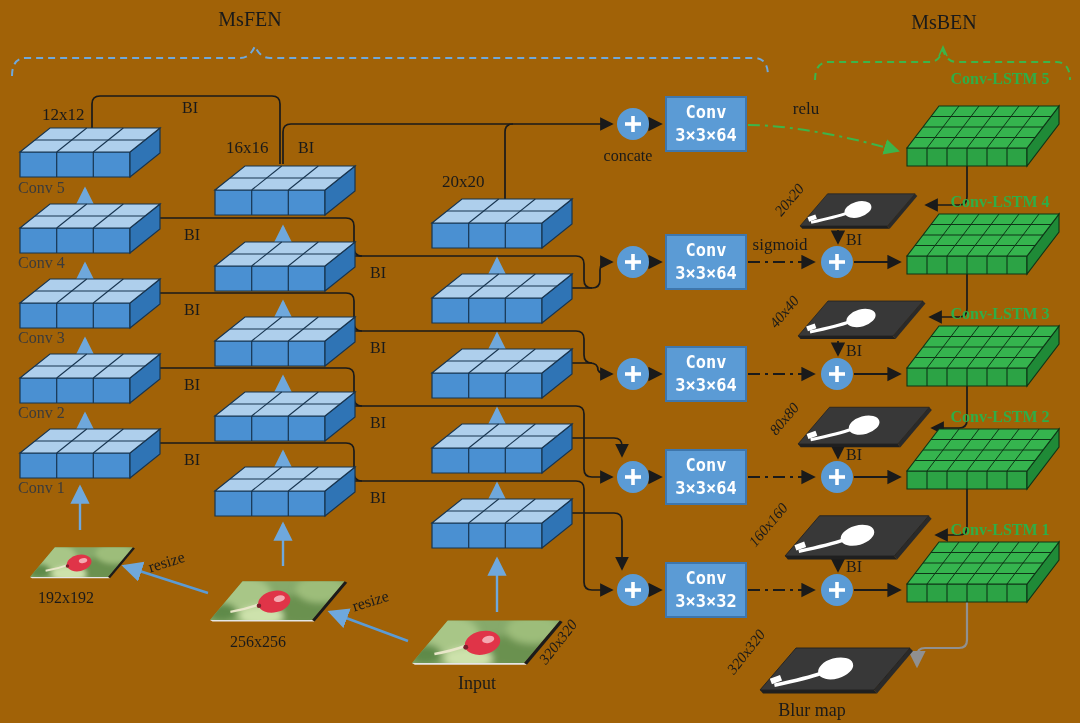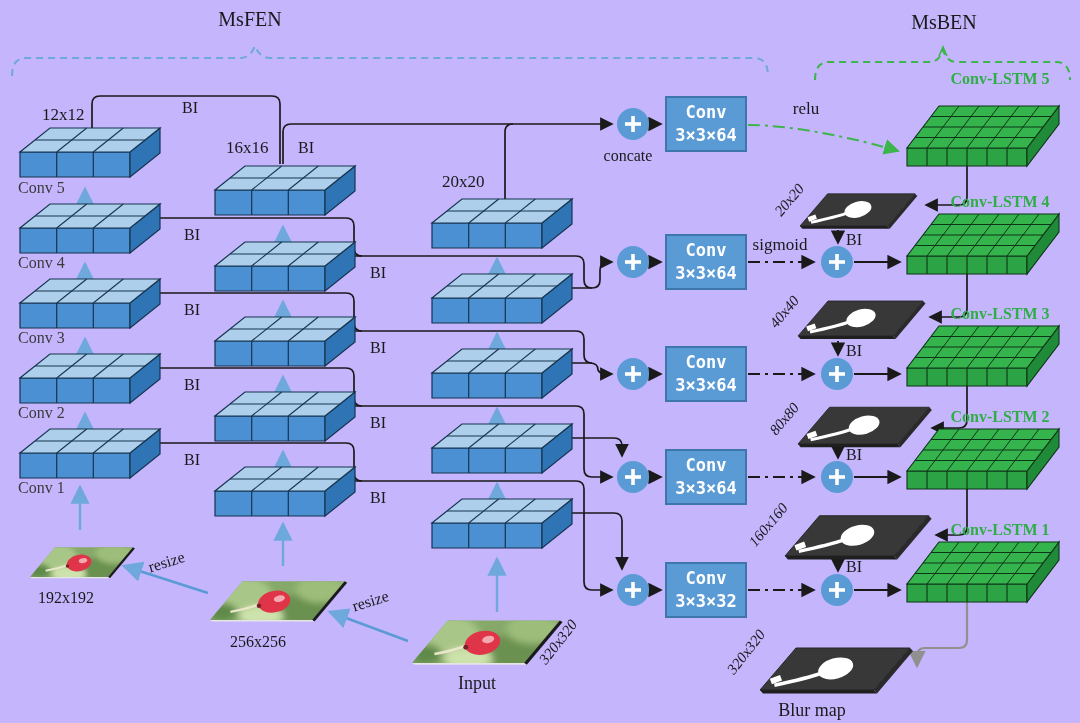--- a/index.html
+++ b/index.html
@@ -1,16 +1,16 @@
 <!DOCTYPE html>
 <html><head>
 <meta charset="utf-8">
 <style>
   html,body{margin:0;padding:0;background:#ffffff;}
-  #stage{position:relative;width:1080px;height:723px;background:#c4b5fd;overflow:hidden;
+  #stage{position:relative;width:1080px;height:723px;background:#a16207;overflow:hidden;
          font-family:"Liberation Serif", serif;}
   svg text{font-family:"Liberation Serif", serif;fill:#1a1a1a;}
   svg text.mono{font-family:"DejaVu Sans Mono", monospace;fill:#ffffff;font-weight:600;}
   svg text.green{fill:#2fae47;font-weight:bold;}
   svg text.gray{fill:#3b3b3b;}
   svg text.ital{font-style:italic;}
 </style>
 </head>
 <body>
 

